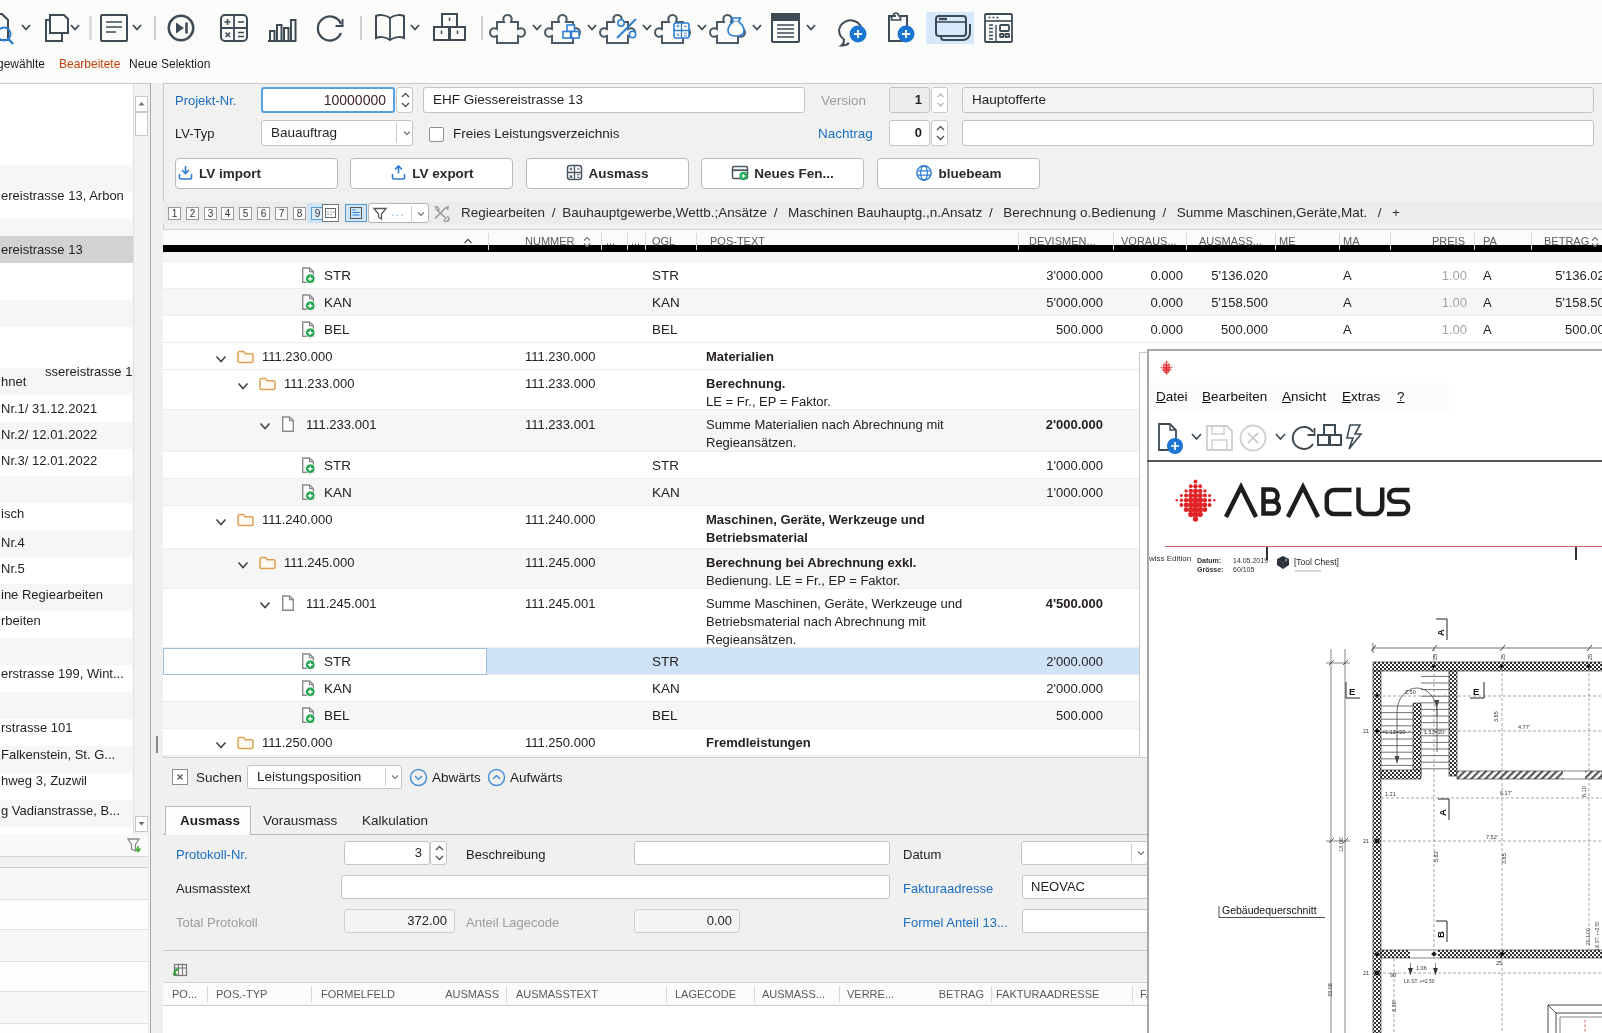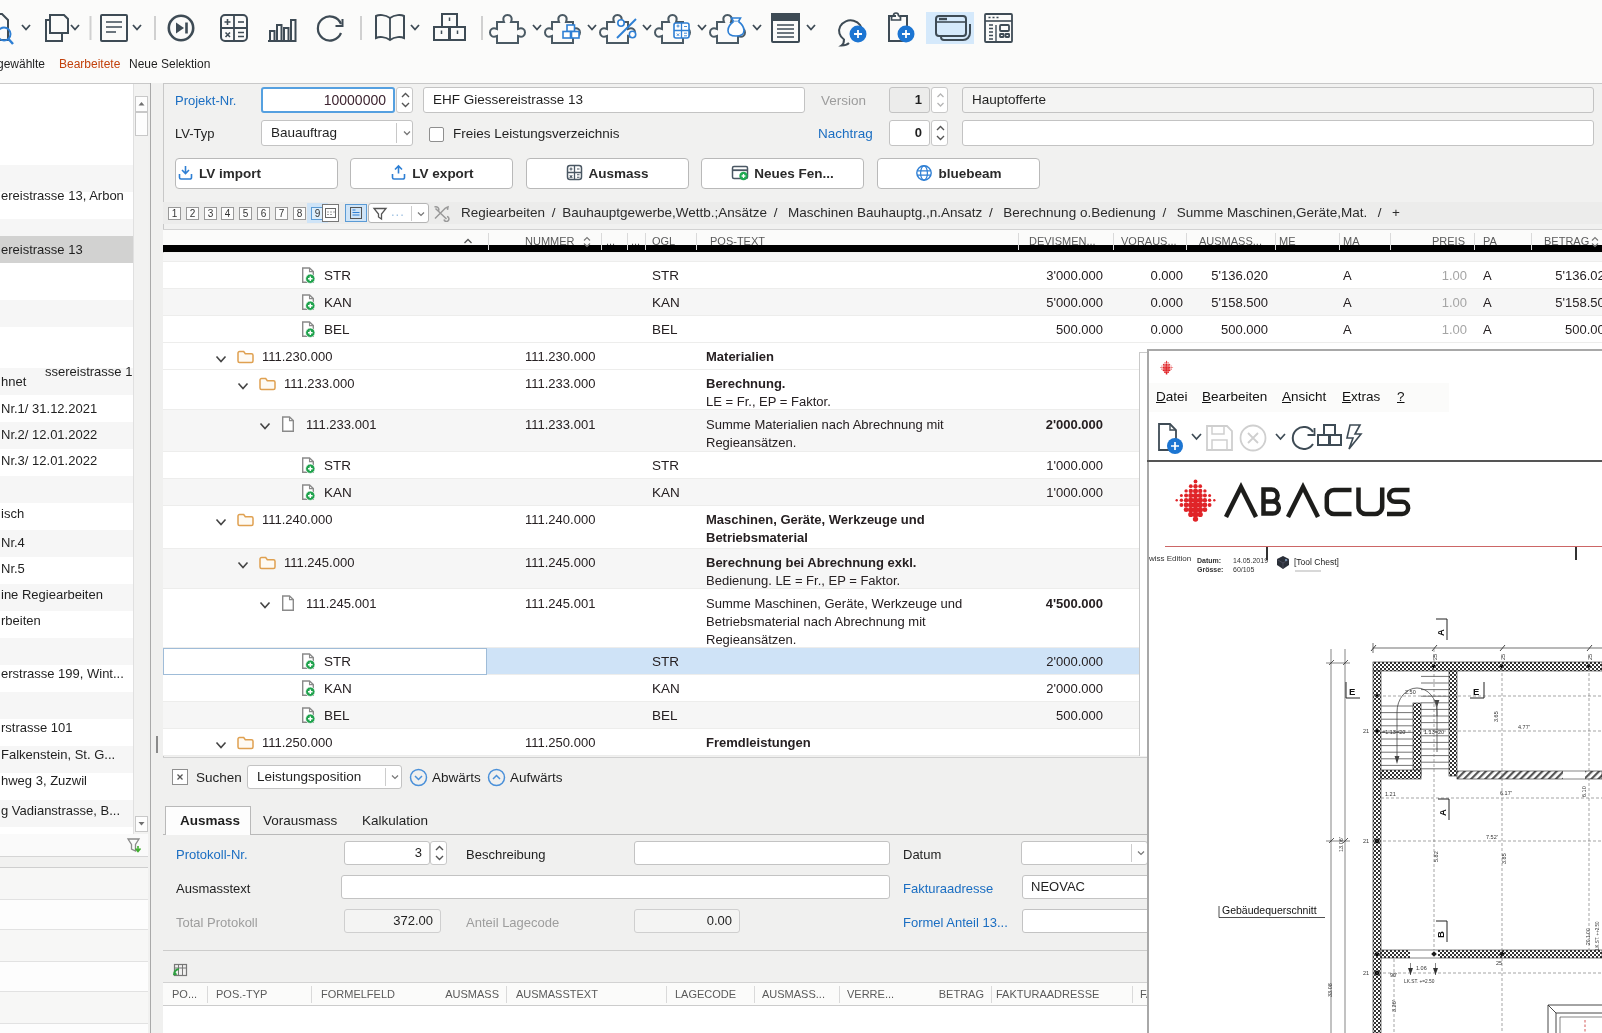--- a/index.html
+++ b/index.html
@@ -605,21 +605,21 @@
           <path d="M4 5.5 L7 8.5 L10 5.5" stroke="#777" stroke-width="1.2" fill="none"></path>
         </svg>
   </div>
 
   <span class="lbl" style="left:13px;top:85px;">Ausmasstext</span>
   <div class="inp" style="left:178px;top:79px;width:549px;height:24px;"></div>
   <span class="lbl blue" style="left:740px;top:85px;">Fakturaadresse</span>
   <div class="inp" style="left:859px;top:79px;width:145px;height:24px;line-height:22px;padding-left:8px;">NEOVAC</div>
 
   <span class="lbl gray" style="left:13px;top:119px;">Total Protokoll</span>
-  <div class="inp num" style="left:181px;top:113px;width:97px;height:24px;background:#f4f4f3;border-color:#cfcfcf;line-height:22px;padding-right:7px;">372.00</div>
+  <div class="inp num" style="left:181px;top:113px;width:111px;height:24px;background:#f4f4f3;border-color:#cfcfcf;line-height:22px;padding-right:7px;">372.00</div>
   <span class="lbl gray" style="left:303px;top:119px;">Anteil Lagecode</span>
   <div class="inp num" style="left:471px;top:113px;width:106px;height:24px;background:#f4f4f3;border-color:#cfcfcf;line-height:22px;padding-right:7px;">0.00</div>
   <span class="lbl blue" style="left:740px;top:119px;">Formel Anteil 13...</span>
   <div class="inp" style="left:859px;top:113px;width:145px;height:24px;"></div>
 
   <div class="abs" style="left:0;top:154px;width:1439px;height:1px;background:#cccccb;"></div>
   <svg class="abs" style="left:9px;top:165px" width="18" height="18" fill="none">
    <rect x="2.5" y="3.5" width="12" height="11" stroke="#777" stroke-width="1.2"></rect>
    <path d="M2.5 7 h12 M6.5 3.5 v11 M10.5 3.5 v11" stroke="#777" stroke-width="1"></path>
    <path d="M2 14 a5.5 5.5 0 0 1 5 -6" stroke="#2fa040" stroke-width="2"></path>

